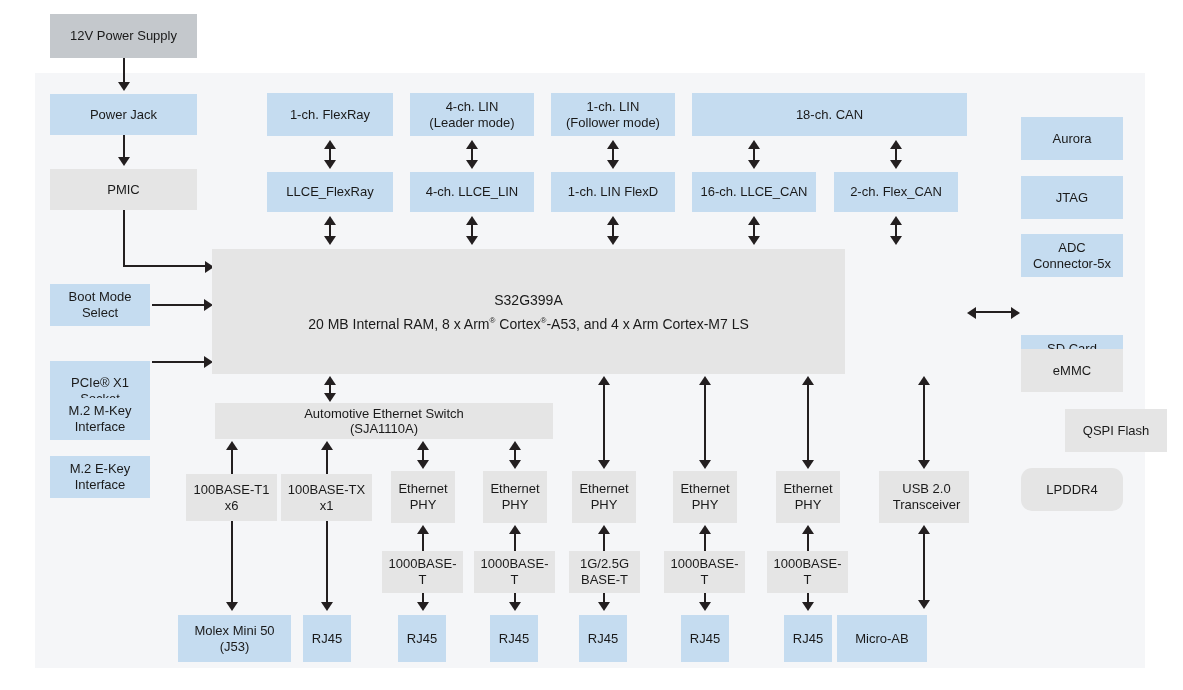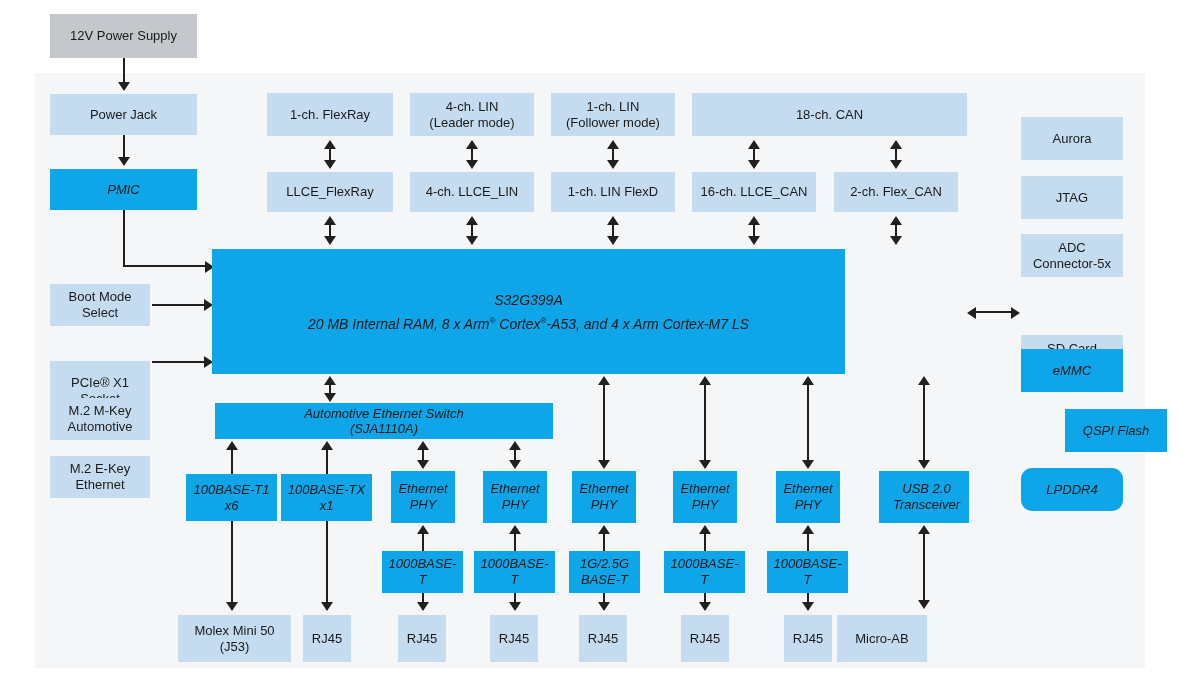--- a/index.html
+++ b/index.html
@@ -23,21 +23,21 @@
     align-items:center;
     justify-content:center;
     text-align:center;
     font-size:13px;
     line-height:16px;
     color:#1a1a1a;
     padding:1px 3px;
     white-space:pre-line;
   }
   .box.light{background:#c5dcf0;}
-  .box.dark{background:#0ea5e9;font-style:italic;}
+  .box.dark{background:#e5e5e5;}
   .box.gray{background:#c4c8cc;}
   .soc{
     font-size:14px;
     line-height:24px;
   }
   .soc .l1{display:block;}
   
   .line{position:absolute;background:#231f20;}
   .vline{width:1.6px;}
   .hline{height:1.6px;}
@@ -75,24 +75,24 @@
 Select</div>
   <div class="line hline" style="left:152px;top:304px;width:54px;height:1.6px;"></div>
   <div class="arw arw-r" style="left:204px;top:299px;"></div>
 
   <div class="box light" style="left:50px;top:361px;width:100px;height:60px;">PCIe® X1
 Socket</div>
   <div class="line hline" style="left:152px;top:361px;width:54px;height:1.6px;"></div>
   <div class="arw arw-r" style="left:204px;top:356px;"></div>
 
   <div class="box light" style="left:50px;top:398px;width:100px;height:42px;">M.2 M-Key
-Automotive</div>
+Interface</div>
 
   <div class="box light" style="left:50px;top:456px;width:100px;height:42px;">M.2 E-Key
-Ethernet</div>
+Interface</div>
 
   <div class="box light" style="left:267px;top:93px;width:126px;height:43px;">1-ch. FlexRay</div>
   <div class="box light" style="left:410px;top:93px;width:124px;height:43px;">4-ch. LIN
 (Leader mode)</div>
   <div class="box light" style="left:551px;top:93px;width:124px;height:43px;">1-ch. LIN
 (Follower mode)</div>
   <div class="box light" style="left:692px;top:93px;width:275px;height:43px;">18-ch. CAN</div>
 
   <div class="arw arw-u" style="left:324px;top:140px;"></div>
   <div class="line vline" style="left:329px;top:148px;height:14px;"></div>

